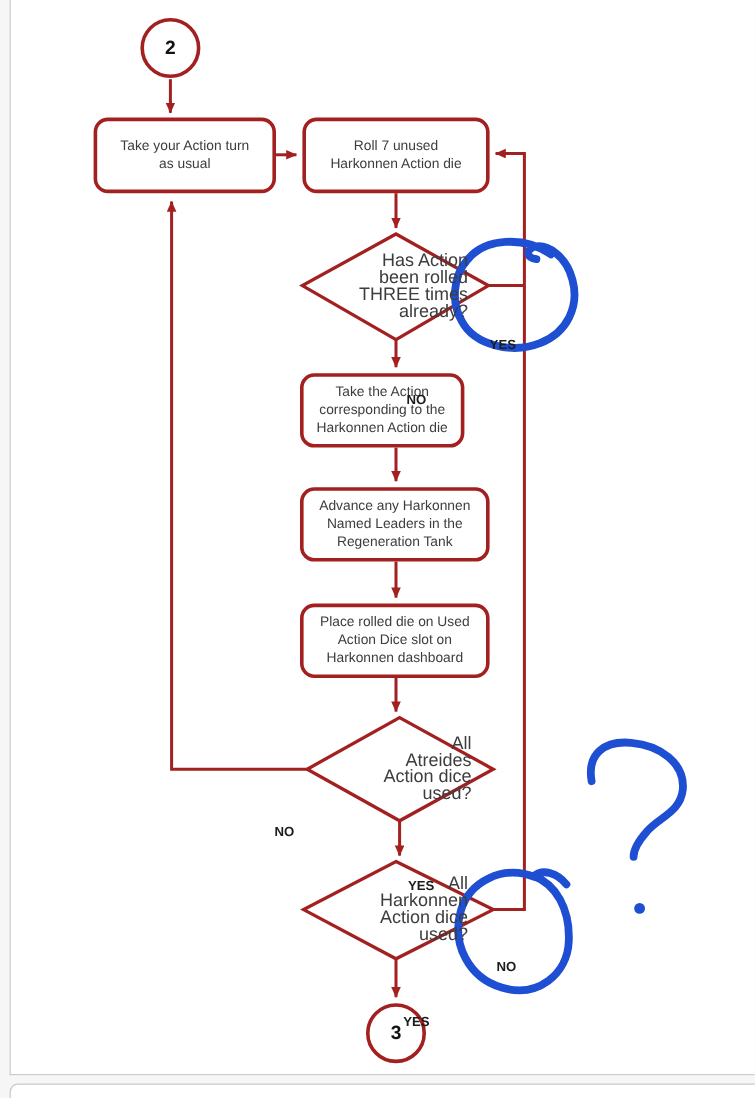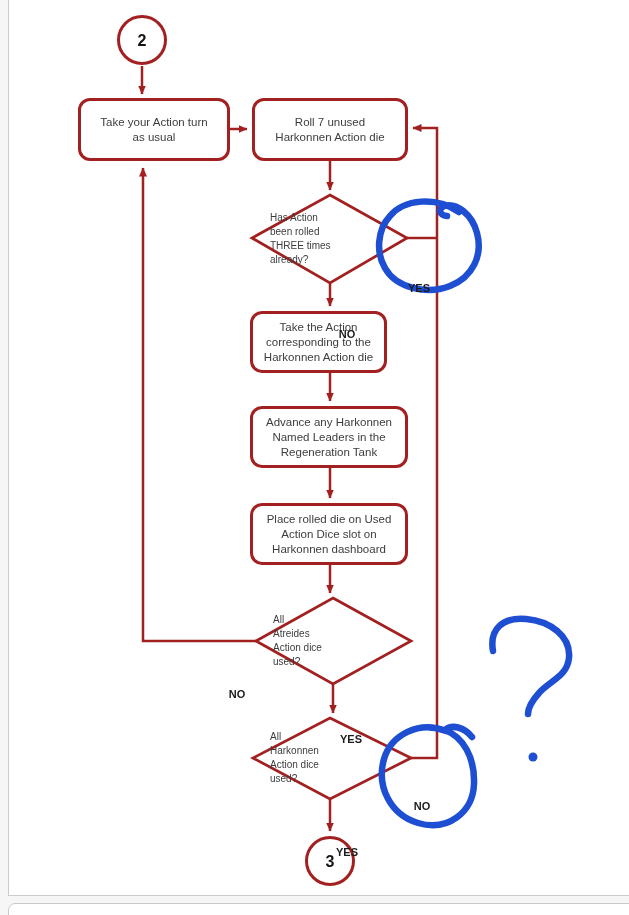--- a/index.html
+++ b/index.html
@@ -23,21 +23,21 @@
     position:absolute; box-sizing:border-box;
     border:3px solid #a32020; border-radius:12px; background:#ffffff;
     display:flex; align-items:center; justify-content:center;
     text-align:center; font-size:11.5px; line-height:15px;
     color:#3d3d3d; white-space:pre-line;
   }
   .circle-node {
     border-radius:50%; font-size:16px; font-weight:bold; color:#141414;
   }
   .dtext {
-    position:absolute; text-align:left; font-size:10px; line-height:14px;
+    position:absolute; text-align:right; font-size:15px; line-height:14px;
     color:#3d3d3d; white-space:pre-line;
   }
   .elabel {
     position:absolute; font-size:11px; font-weight:600; color:#1c1c1c;
     text-align:center; width:30px;margin-top:40px;
   }
 </style>
 </head>
 <body>
 

